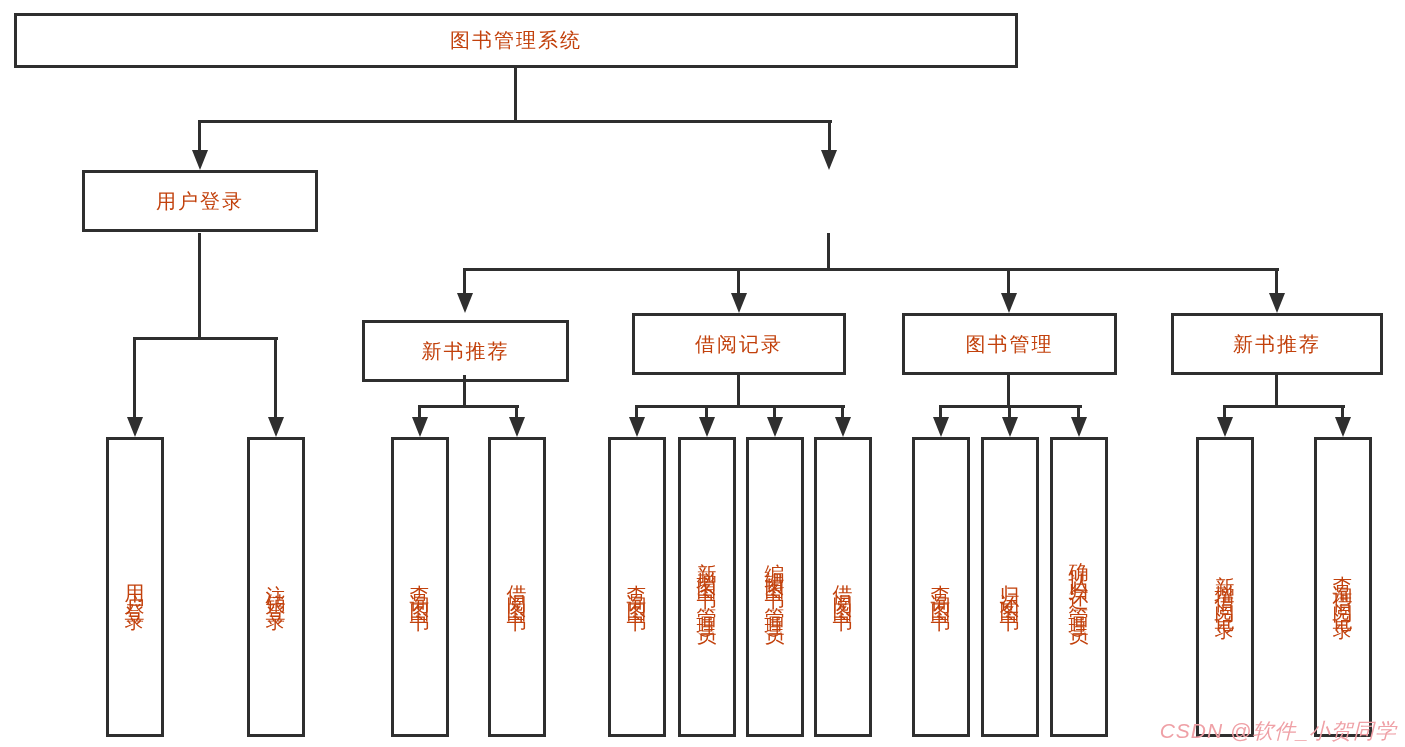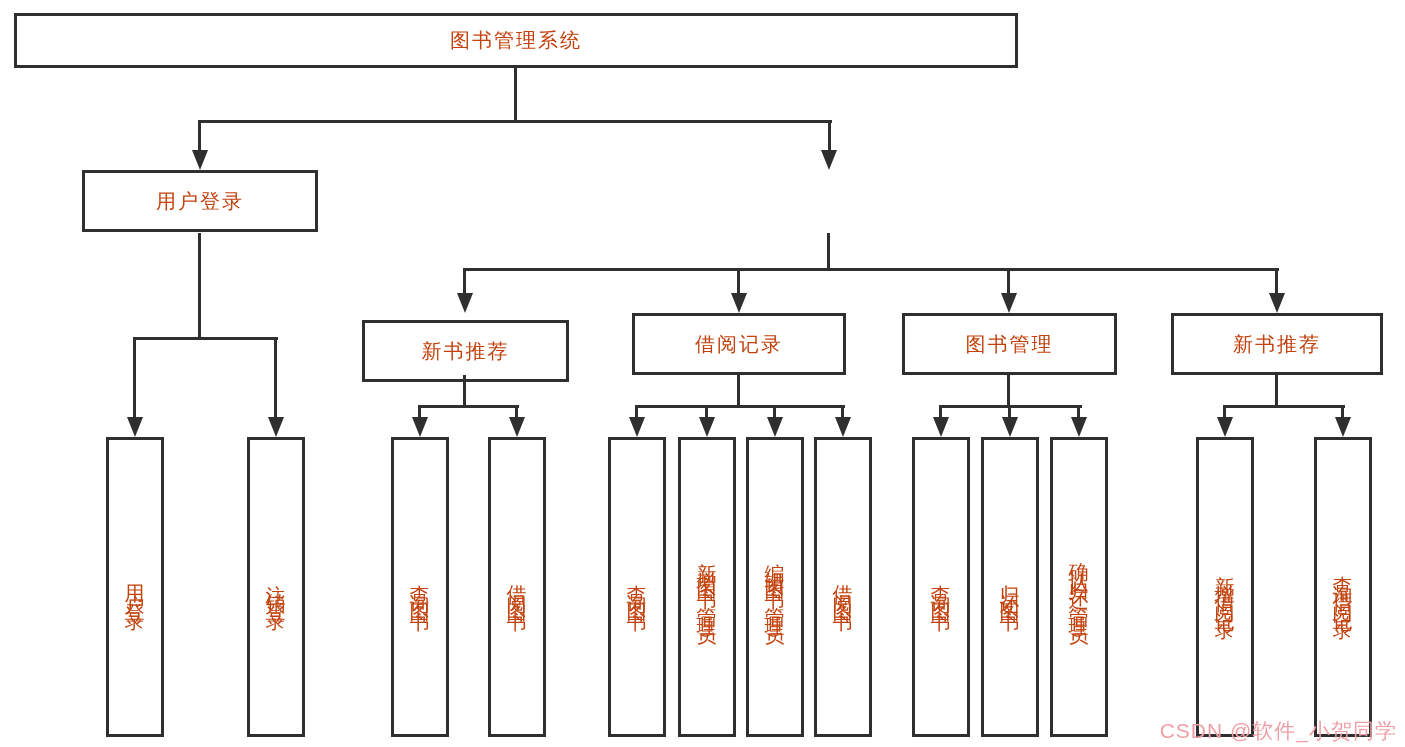--- a/index.html
+++ b/index.html
@@ -24,20 +24,21 @@
   .h { position:absolute; height:3px; background:#2f2f2f; }
   .arw {
     position:absolute; width:0; height:0;
     border-left:8px solid transparent; border-right:8px solid transparent;
     border-top:20px solid #2f2f2f;
   }
   #watermark {
     position:absolute; right:8px; bottom:2px;
     font-size:21px; color:#efa0a6; letter-spacing:1px;
     z-index:5;
+    font-style:italic;
   }
 </style>
 </head>
 <body>
 
 <div id="canvas">
 
   <div class="node" style="left:14px;top:13px;width:1004px;height:55px">图书管理系统</div>
 
   <div class="v" style="left:514px;top:68px;height:52px"></div>

